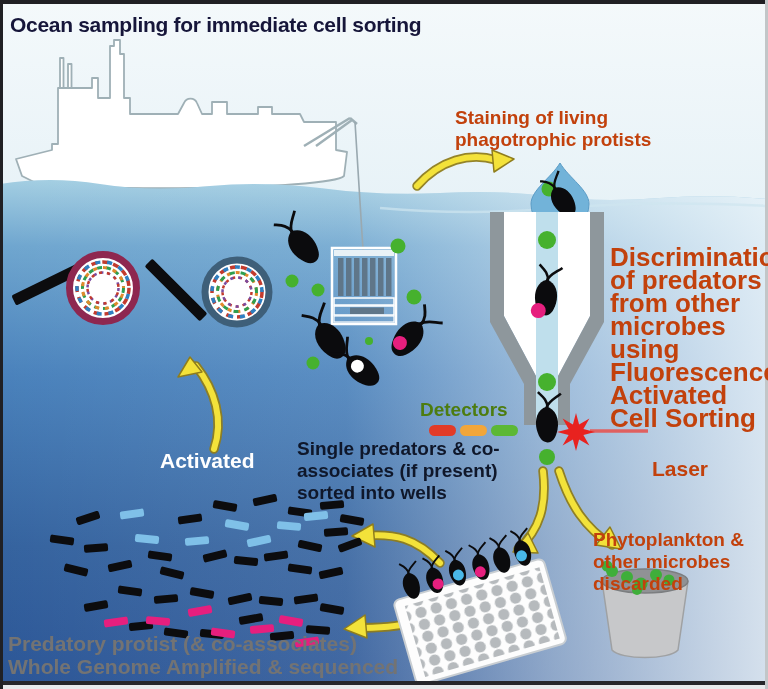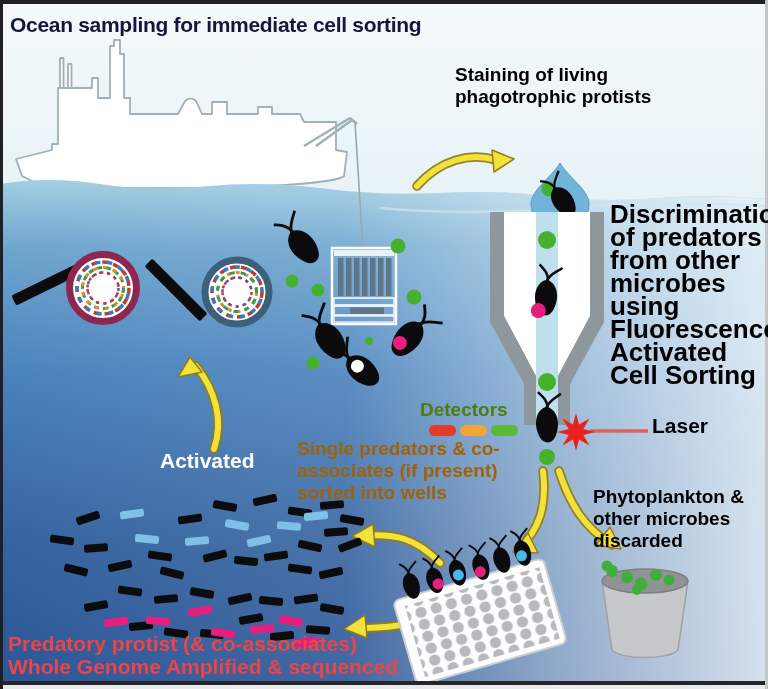--- a/index.html
+++ b/index.html
@@ -1,31 +1,31 @@
 <!DOCTYPE html>
 <html><head>
 <meta charset="utf-8">
 <style>
   html,body{margin:0;padding:0;background:#ffffff;}
   #figure{position:relative;width:768px;height:689px;overflow:hidden;font-family:"Liberation Sans",sans-serif;}
   #art{position:absolute;left:0;top:0;}
   .lbl{position:absolute;font-weight:bold;white-space:pre-line;pointer-events:none;}
-  .lbl.dark{color:#000000;}
-  .lbl.navy{color:#a16207;}
+  .lbl.dark{color:#c2410c;margin-top:43px;}
+  .lbl.navy{color:#0f172a;}
   .lbl.white{color:#ffffff;}
   #title{left:10px;top:13px;font-size:21px;letter-spacing:-0.3px;color:#16163a;}
   #staining{left:455px;top:64px;font-size:19px;line-height:22px;}
   #discrimination{left:610px;top:203px;font-size:26px;line-height:23px;}
   #detectors{left:420px;top:399px;font-size:19px;color:#4d7c0f;}
   #laser{left:652px;top:414px;font-size:21px;}
   #symbiont{left:10px;top:306px;font-size:21px;line-height:26px;}
   #assembly{left:160px;top:449px;font-size:21px;}
   #single{left:297px;top:438px;font-size:19px;line-height:22px;}
   #discarded{left:593px;top:486px;font-size:19px;line-height:22px;}
-  #predatory{left:8px;top:632px;font-size:21px;line-height:23px;color:#ef4444;}
+  #predatory{left:8px;top:632px;font-size:21px;line-height:23px;color:#737373;}
 </style>
 </head>
 <body>
 
 <div id="figure">
 <svg id="art" width="768" height="689" viewBox="0 0 768 689">
   <defs>
     <linearGradient id="skyGrad" x1="0" y1="0" x2="0" y2="1">
       <stop offset="0" stop-color="#f4f9fb"></stop>
       <stop offset="1" stop-color="#c9e2ee"></stop>

